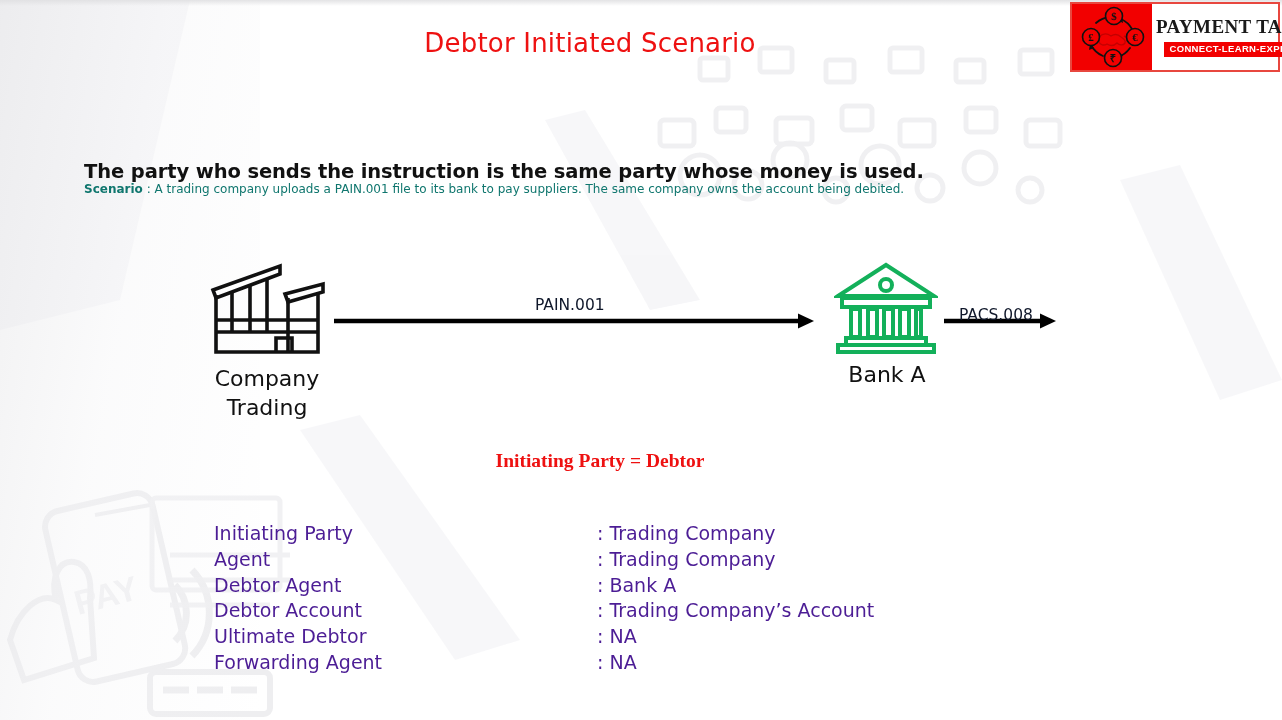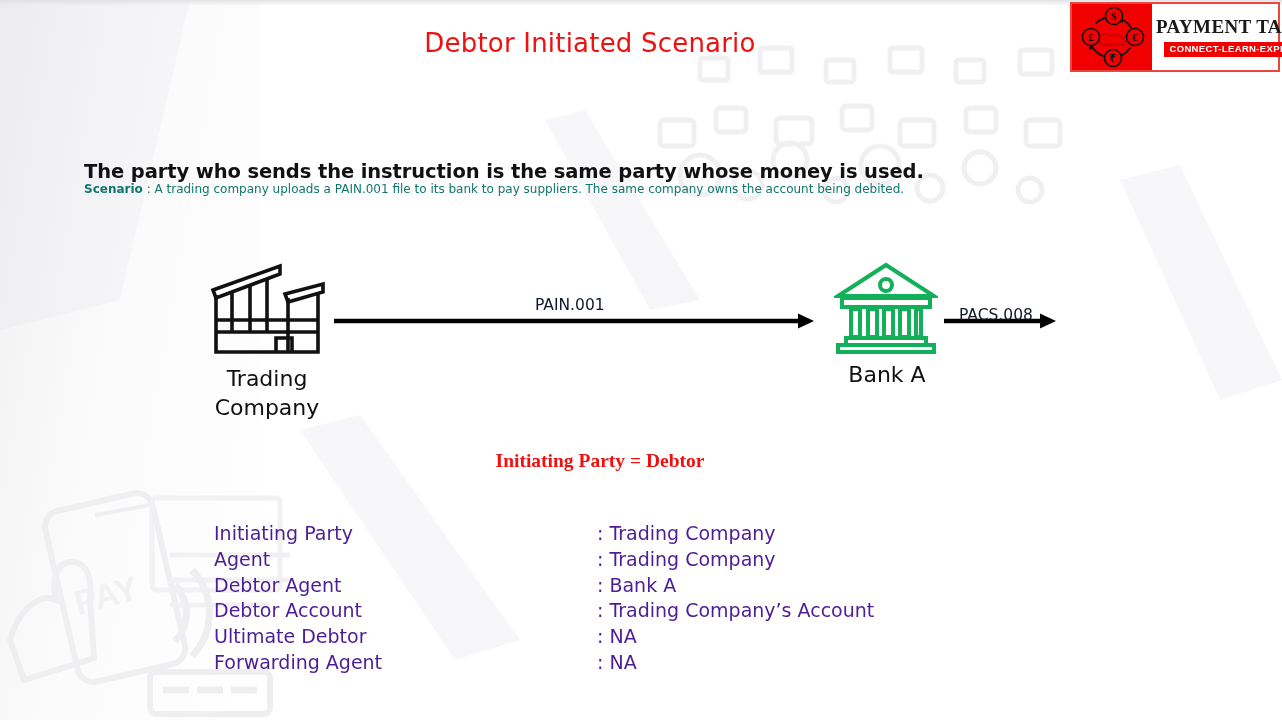--- a/index.html
+++ b/index.html
@@ -376,22 +376,22 @@
           <path d="M22 30 L22 70"></path>
           <path d="M40 24 L40 70"></path>
           <path d="M57 18 L57 70"></path>
 
           <path d="M66 90 L66 76 L82 76 L82 90"></path>
         </g>
       </svg>
     </div>
 
     <div class="label-trading">
+      <div>Company</div>
       <div>Trading</div>
-      <div>Company</div>
     </div>
 
     <div class="node-bank">
       <svg width="104" height="92" viewBox="0 0 104 92" xmlns="http://www.w3.org/2000/svg">
         <g stroke="#13b05a" stroke-width="4" fill="none" stroke-linejoin="miter">
 
           <path d="M4 34 L52 3 L100 34 Z"></path>
           <circle cx="52" cy="23" r="6"></circle>
 
           <rect x="8" y="36" width="88" height="9"></rect>

